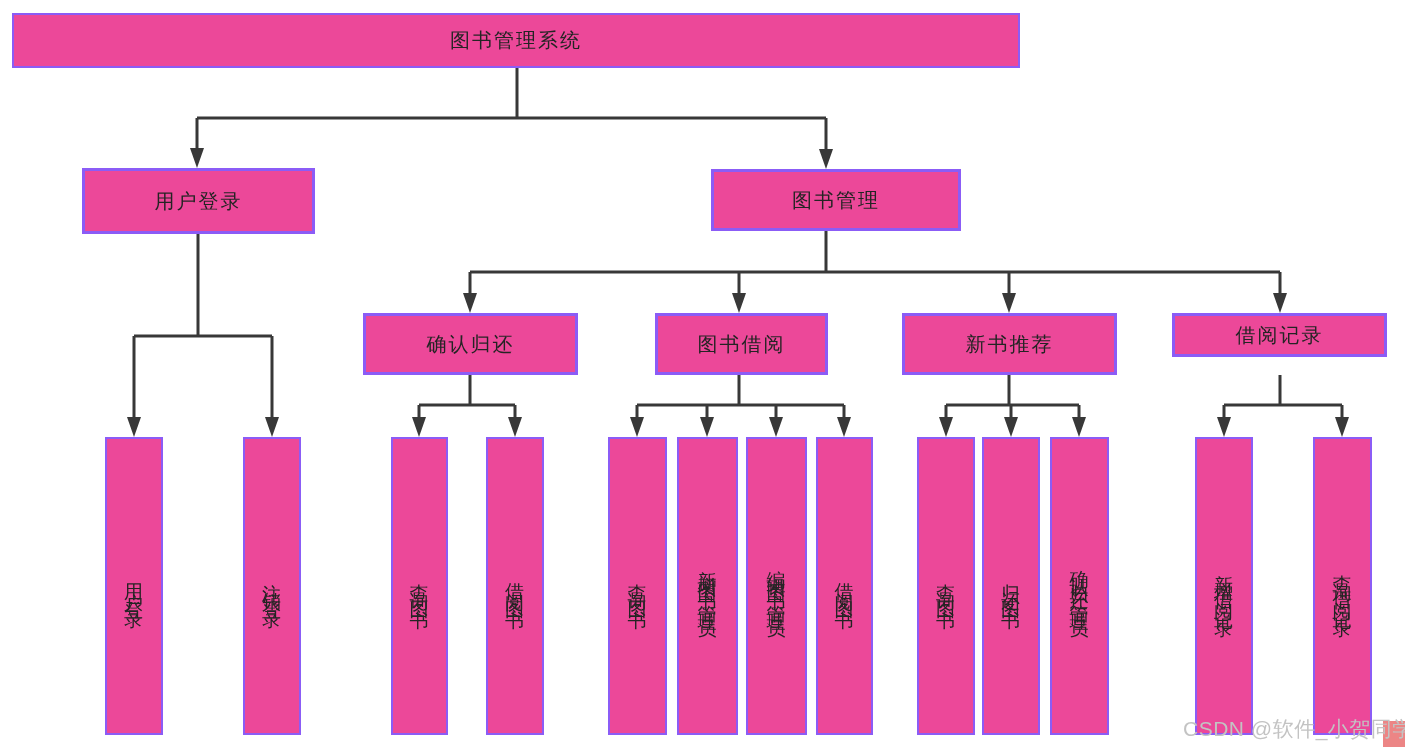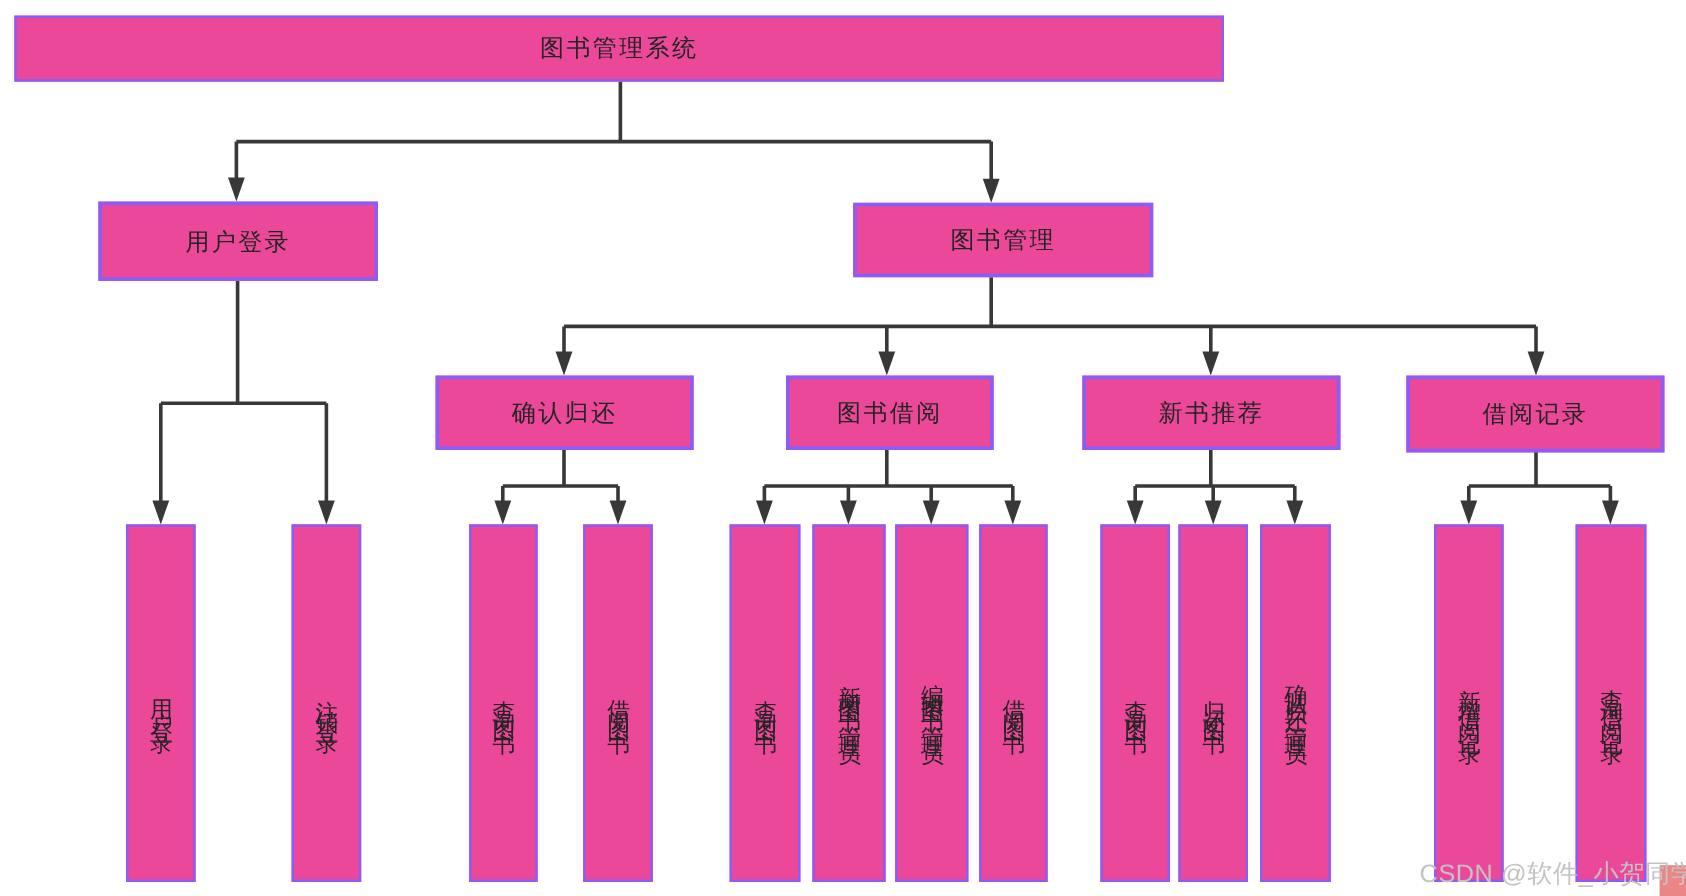--- a/index.html
+++ b/index.html
@@ -115,21 +115,21 @@
 
   <div class="node" style="left:363px; top:313px; width:215px; height:62px;">
     <span class="hlabel">确认归还</span>
   </div>
   <div class="node" style="left:631px; top:313px; width:173px; height:62px;margin-left:24px;">
     <span class="hlabel">图书借阅</span>
   </div>
   <div class="node" style="left:902px; top:313px; width:215px; height:62px;">
     <span class="hlabel">新书推荐</span>
   </div>
-  <div class="node" style="left:1172px; top:313px; width:215px; height:64px;">
+  <div class="node" style="left:1172px; top:313px; width:215px; height:44px;">
     <span class="hlabel">借阅记录</span>
   </div>
 
   <div class="node leaf" style="left:105px; top:437px; width:58px; height:298px;">
     <span class="vlabel">用户登录</span>
   </div>
   <div class="node leaf" style="left:243px; top:437px; width:58px; height:298px;">
     <span class="vlabel">注销登录</span>
   </div>
 

